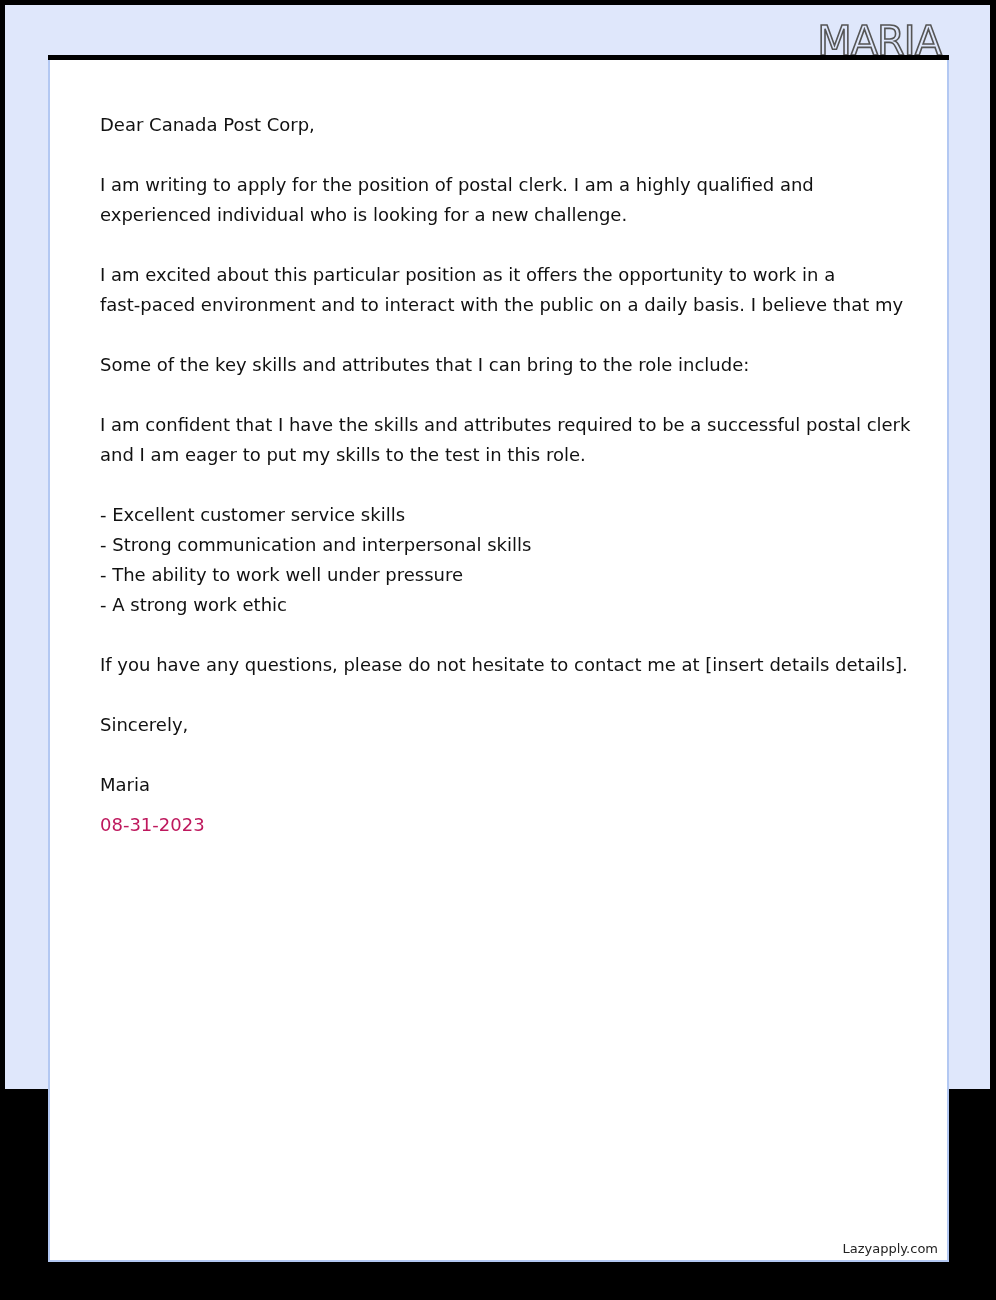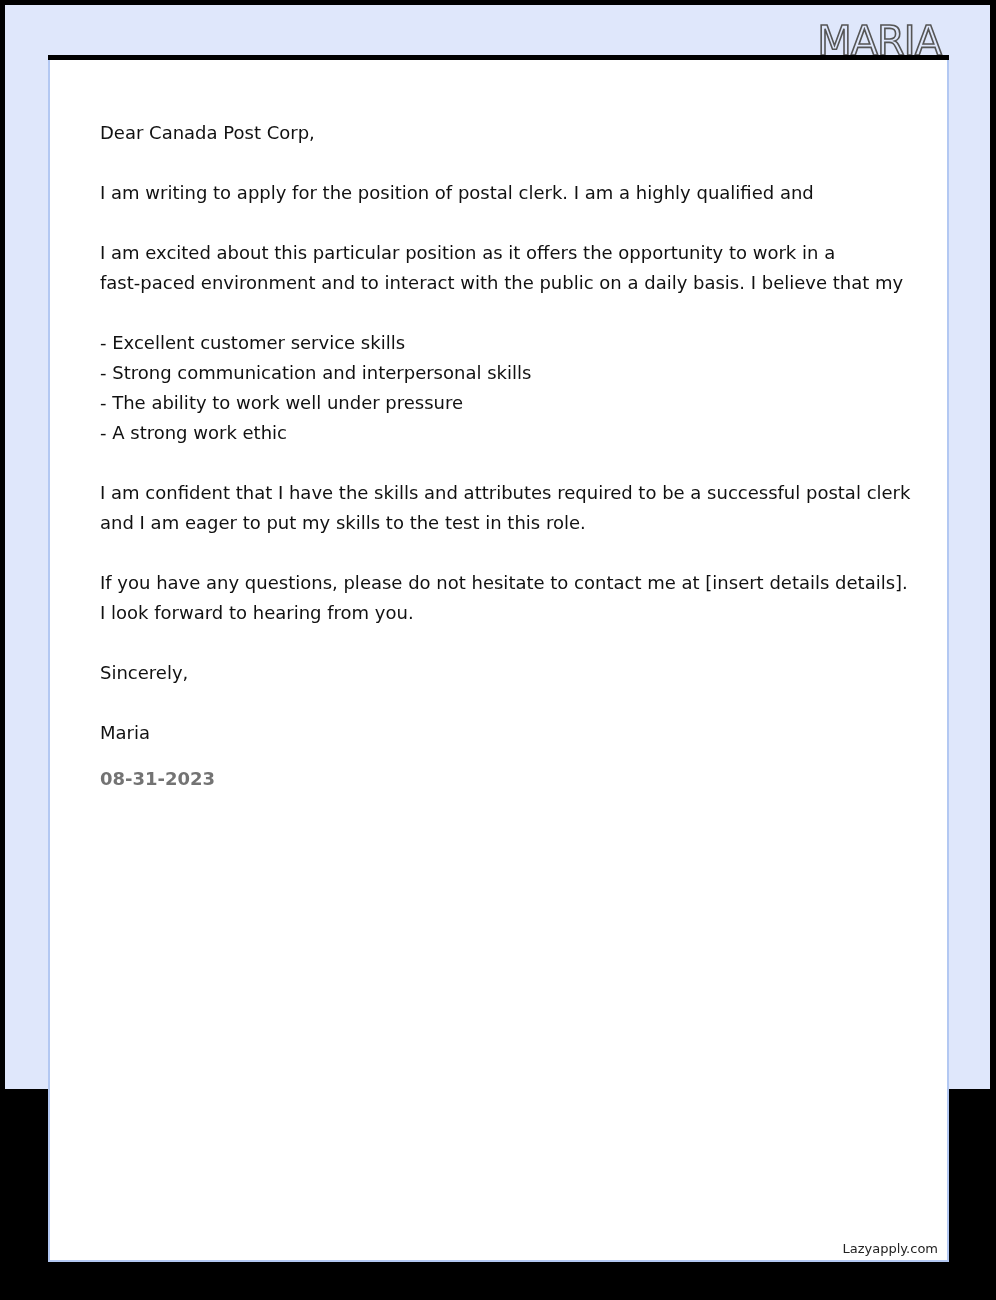--- a/index.html
+++ b/index.html
@@ -44,24 +44,24 @@
       background: #000;
     }
     .letter {
       position: absolute;
       left: 50px; top: 47px;
       width: 800px;
       font-size: 18px;
       line-height: 30px;
       color: #111;
     }
-    .letter p { margin: 16px 0 30px 0; }
+    .letter p { margin: 8px 0 30px 0; }
     .letter p.tight { margin-bottom: 10px; }
     .letter .line { display: block; white-space: nowrap; }
-    .date { color: #737373; font-weight: bold; }
+    .date { color: #be185d; }
     .footer-brand {
       position: absolute;
       right: 9px; bottom: 4px;
       font-size: 13px;
       color: #222;
     }
   </style>
 </head>
 <body>
 
@@ -71,43 +71,46 @@
   <div class="sheet">
     <div class="sheet-topbar"></div>
 
     <div class="letter">
       <p>
         <span class="line">Dear Canada Post Corp,</span>
       </p>
 
       <p>
         <span class="line">I am writing to apply for the position of postal clerk. I am a highly qualified and</span>
+        <span class="line">experienced individual who is looking for a new challenge.</span>
       </p>
 
       <p>
         <span class="line">I am excited about this particular position as it offers the opportunity to work in a</span>
         <span class="line">fast-paced environment and to interact with the public on a daily basis. I believe that my</span>
       </p>
 
+      <p>
+        <span class="line">Some of the key skills and attributes that I can bring to the role include:</span>
+      </p>
+
+      <p>
+        <span class="line">I am confident that I have the skills and attributes required to be a successful postal clerk</span>
+        <span class="line">and I am eager to put my skills to the test in this role.</span>
+      </p>
 
       <p>
         <span class="line">- Excellent customer service skills</span>
         <span class="line">- Strong communication and interpersonal skills</span>
         <span class="line">- The ability to work well under pressure</span>
         <span class="line">- A strong work ethic</span>
       </p>
 
       <p>
-        <span class="line">I am confident that I have the skills and attributes required to be a successful postal clerk</span>
-        <span class="line">and I am eager to put my skills to the test in this role.</span>
-      </p>
-
-      <p>
         <span class="line">If you have any questions, please do not hesitate to contact me at [insert details details].</span>
-        <span class="line">I look forward to hearing from you.</span>
       </p>
 
       <p>
         <span class="line">Sincerely,</span>
       </p>
 
       <p class="tight">
         <span class="line">Maria</span>
       </p>
 

